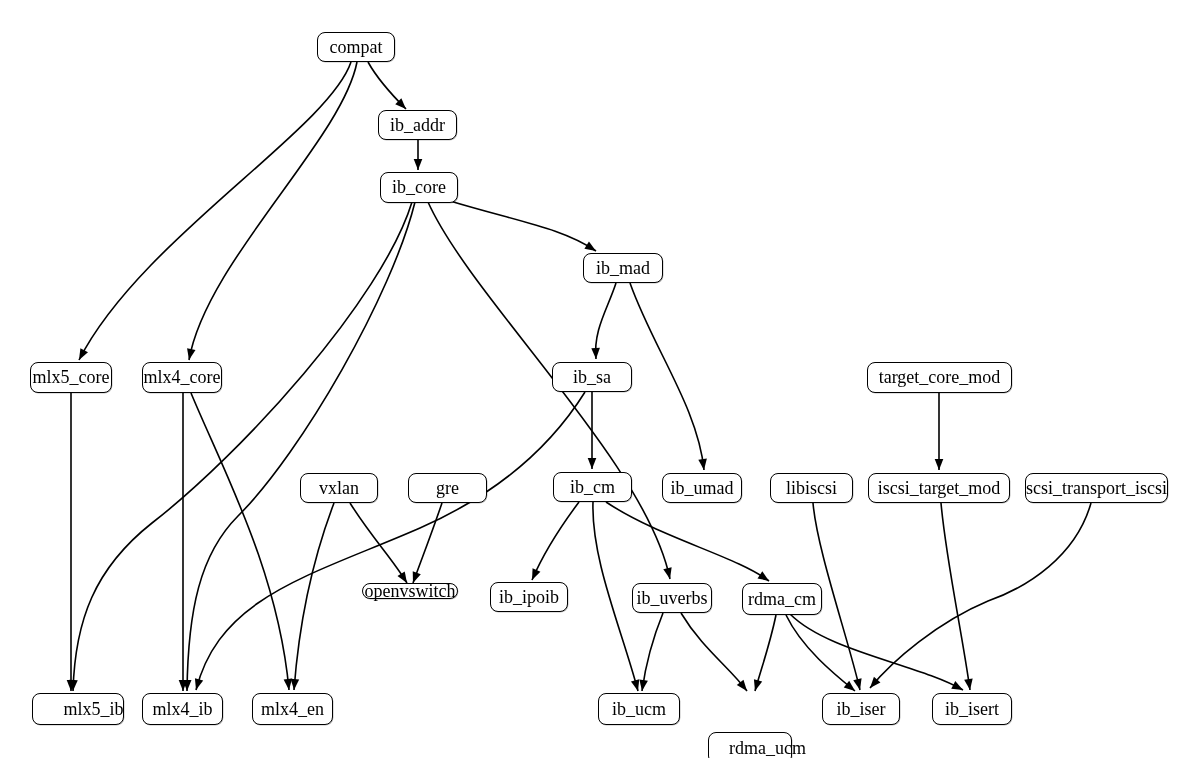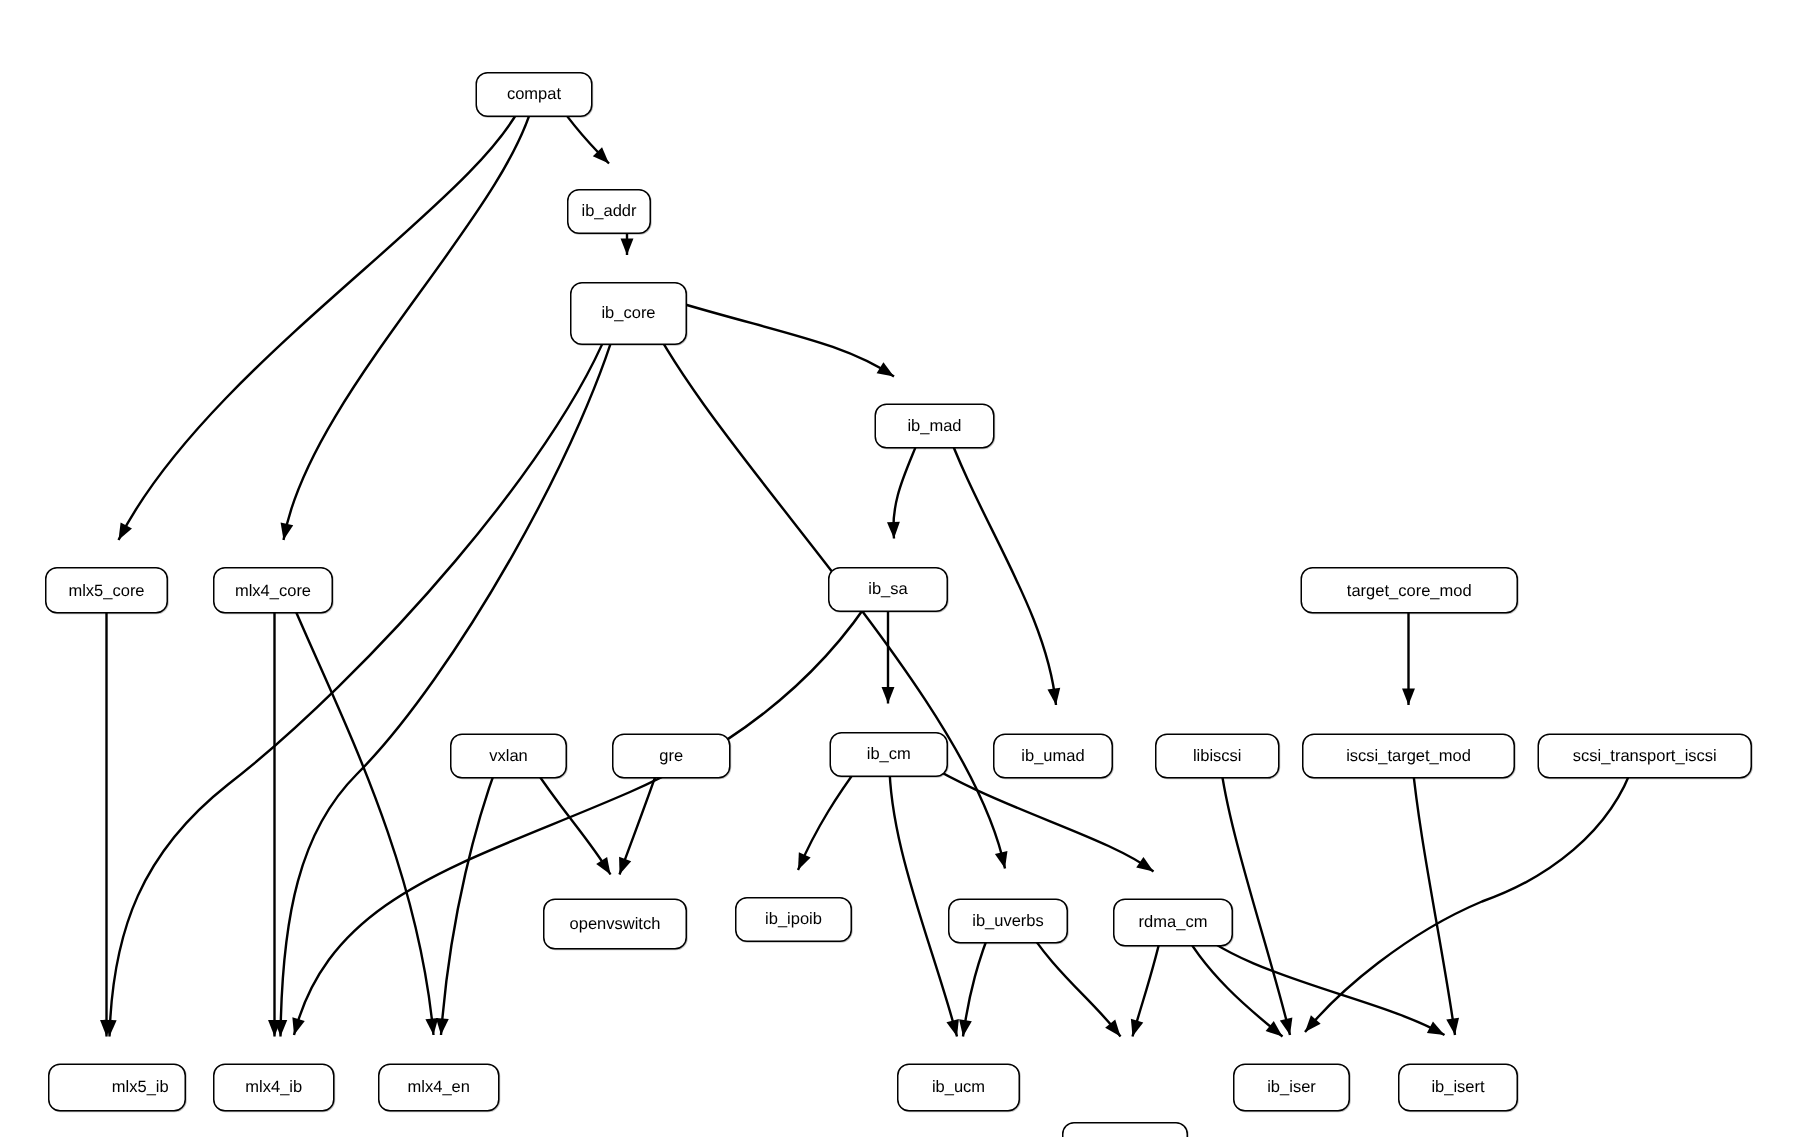--- a/index.html
+++ b/index.html
@@ -17,26 +17,25 @@
   }
   .node {
     position: absolute;
     box-sizing: border-box;
     background: #ffffff;
     border: 1.6px solid #000000;
     border-radius: 8px;
     display: flex;
     align-items: center;
     justify-content: center;
-    font-family: Liberation Sans, sans-serif;
-    font-size: 11px;
+    font-family: Liberation Serif, serif;
+    font-size: 18px;
     color: #000000;
     white-space: nowrap;
     box-shadow: 0.5px 0.5px 0 rgba(0,0,0,0.25);
-    margin-top: 16px;
   }
   .edge-path {
     fill: none;
     stroke: #000000;
     stroke-width: 1.6px;
   }
   .arrow-head {
     fill: #000000;
     stroke: none;
   }
@@ -102,35 +101,35 @@
       <polygon points="860,690 853.2325531008213,680.3205546405388 861.5911144122891,678.2970792138456" class="arrow-head"></polygon>
       <path d="M1091,503 C1076,556 1028,587 988,601 C938,622 893,660 870,688" class="edge-path"></path>
       <polygon points="870,688 873.9366978849818,676.8648120912856 880.4447607452424,682.4866550103732" class="arrow-head"></polygon>
       <path d="M939,393 L939,470" class="edge-path"></path>
       <polygon points="939,470 934.7,459 943.3,459" class="arrow-head"></polygon>
       <path d="M941,503 C946,560 962,632 970,690" class="edge-path"></path>
       <polygon points="970,690 964.1805727246921,679.72263330481 972.6933070426063,678.500604486572" class="arrow-head"></polygon>
     </svg>
   <div id="node-layer">
       <div class="node" style="left: 317px; top: 32px; width: 78px; height: 30px;">compat</div>
-      <div class="node" style="left: 378px; top: 110px; width: 56px; height: 30px; text-align: center;">ib_addr</div>
-      <div class="node" style="left: 380px; top: 172px; width: 78px; height: 42px;">ib_core</div>
+      <div class="node" style="left: 378px; top: 110px; width: 79px; height: 30px; text-align: center;">ib_addr</div>
+      <div class="node" style="left: 380px; top: 172px; width: 78px; height: 31px;">ib_core</div>
       <div class="node" style="left: 583px; top: 253px; width: 80px; height: 30px;">ib_mad</div>
       <div class="node" style="left: 30px; top: 362px; width: 82px; height: 31px;">mlx5_core</div>
       <div class="node" style="left: 142px; top: 362px; width: 80px; height: 31px;">mlx4_core</div>
       <div class="node" style="left: 552px; top: 362px; width: 80px; height: 30px;">ib_sa</div>
       <div class="node" style="left: 867px; top: 362px; width: 145px; height: 31px;">target_core_mod</div>
       <div class="node" style="left: 300px; top: 473px; width: 78px; height: 30px;">vxlan</div>
       <div class="node" style="left: 408px; top: 473px; width: 79px; height: 30px;">gre</div>
       <div class="node" style="left: 553px; top: 472px; width: 79px; height: 30px;">ib_cm</div>
       <div class="node" style="left: 662px; top: 473px; width: 80px; height: 30px;">ib_umad</div>
       <div class="node" style="left: 770px; top: 473px; width: 83px; height: 30px;">libiscsi</div>
       <div class="node" style="left: 868px; top: 473px; width: 142px; height: 30px;">iscsi_target_mod</div>
       <div class="node" style="left: 1025px; top: 473px; width: 143px; height: 30px; text-align: right;">scsi_transport_iscsi</div>
-      <div class="node" style="left: 362px; top: 583px; width: 96px; height: 34px;">openvswitch</div>
+      <div class="node" style="left: 362px; top: 583px; width: 96px; height: 16px;">openvswitch</div>
       <div class="node" style="left: 490px; top: 582px; width: 78px; height: 30px; text-align: right;">ib_ipoib</div>
       <div class="node" style="left: 632px; top: 583px; width: 80px; height: 30px;">ib_uverbs</div>
       <div class="node" style="left: 742px; top: 583px; width: 80px; height: 32px;">rdma_cm</div>
       <div class="node" style="left: 32px; top: 693px; width: 92px; height: 32px; padding-left: 31px;">mlx5_ib</div>
       <div class="node" style="left: 142px; top: 693px; width: 81px; height: 32px;">mlx4_ib</div>
       <div class="node" style="left: 252px; top: 693px; width: 81px; height: 32px;">mlx4_en</div>
       <div class="node" style="left: 598px; top: 693px; width: 82px; height: 32px;">ib_ucm</div>
       <div class="node" style="left: 708px; top: 732px; width: 84px; height: 32px; padding-left: 35px;">rdma_ucm</div>
       <div class="node" style="left: 822px; top: 693px; width: 78px; height: 32px;">ib_iser</div>
       <div class="node" style="left: 932px; top: 693px; width: 80px; height: 32px;">ib_isert</div>

